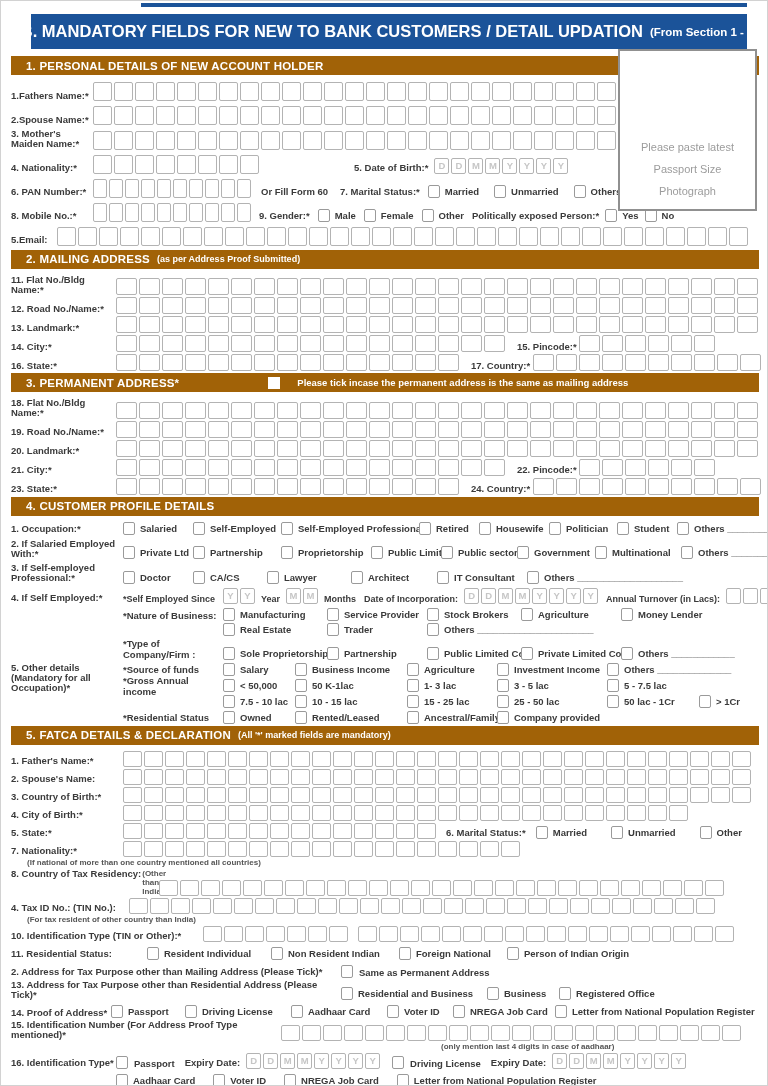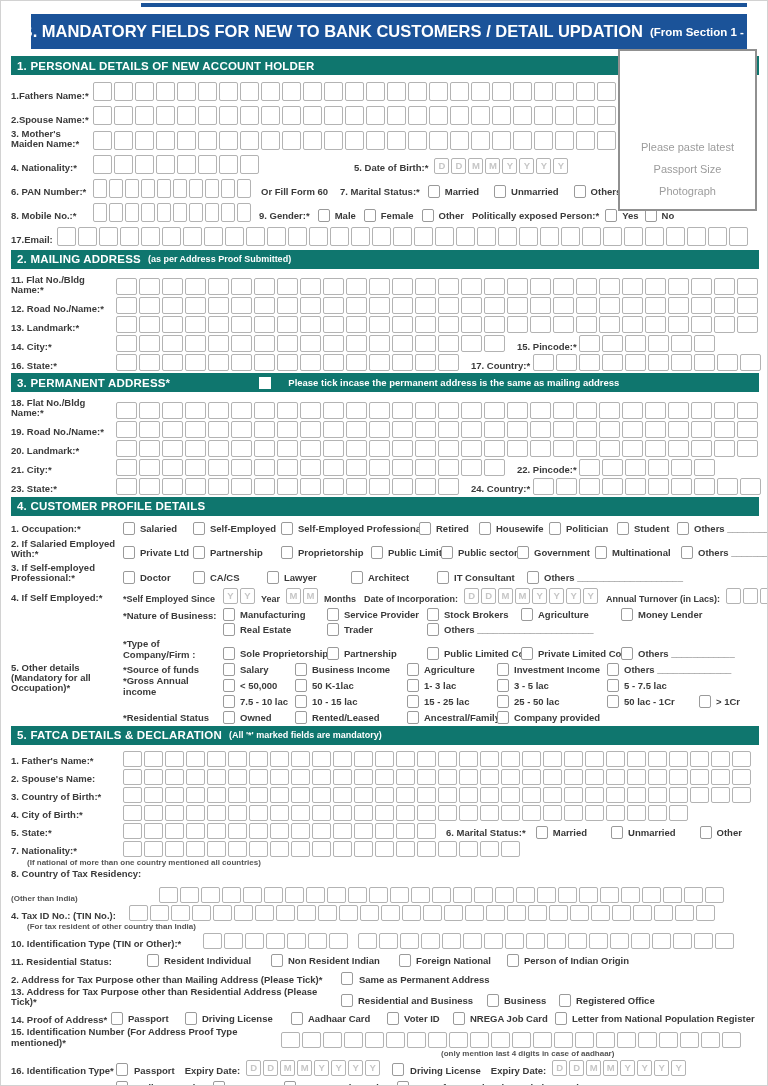--- a/index.html
+++ b/index.html
@@ -5,21 +5,21 @@
   *{box-sizing:border-box;margin:0;padding:0}
   html,body{background:#ededed}
   body{width:768px;font-family:"Liberation Sans",sans-serif}
   .page{position:relative;width:768px;height:1086px;background:#fff;border:1px solid #d2d2d2;overflow:hidden;color:#3a3a3a}
   .topline{position:absolute;top:2px;left:140px;width:606px;height:4px;background:#1b5399}
   .header{position:absolute;top:13px;left:30px;width:716px;height:35px;background:#1b5399;color:#fff;display:flex;align-items:center;justify-content:center;gap:7px}
   .htitle{font-size:16.5px;font-weight:bold;white-space:nowrap}
   .hsub{font-size:11.5px;font-weight:bold;white-space:nowrap}
   .photobox{position:absolute;top:48px;left:617px;width:139px;height:162px;background:#fff;border:2px solid #909090;z-index:6;display:flex;flex-direction:column;align-items:center;justify-content:flex-end;padding-bottom:12px;gap:10px;color:#9c9c9c;font-size:11px}
   .content{position:absolute;top:55px;left:10px;width:748px}
-  .secbar{height:19px;background:#0f766e;color:#fff;display:flex;align-items:center;padding-left:6px;gap:7px;margin-bottom:6px}
+  .secbar{height:19px;background:#a16207;color:#fff;display:flex;align-items:center;padding-left:15px;gap:7px;margin-bottom:6px}
   .sectitle{font-size:11.5px;font-weight:bold;letter-spacing:.2px;white-space:nowrap}
   .secsub{font-size:9px;font-weight:bold;white-space:nowrap}
   .row{display:flex;align-items:flex-end}
   .lab{font-size:9.5px;font-weight:bold;line-height:1.08;flex:none}
   .w46{width:46px}.w82{width:82px}.w100{width:100px}.w105{width:105px}.w112{width:112px}
   .w118{width:118px}.w136{width:136px}.w148{width:148px}.w192{width:192px}
   .w265{width:265px}.w270{width:270px}.w330{width:330px}
   .boxes{display:flex;gap:2px;flex:none}
   .bx{width:19px;height:19px;border:1px solid #b3b3b3;border-radius:2px;background:#fff;flex:none;display:flex;align-items:center;justify-content:center}
   .gh{color:#c6c6c6;font-size:9.5px;font-weight:bold}
@@ -44,21 +44,21 @@
   .inl{font-size:9px;font-weight:bold;white-space:nowrap}
   .note{font-size:8px;font-weight:bold;color:#555}
   .nline{margin:-1px 0 2px 16px}
   .ml430{margin:-1px 0 2px 430px}
   .s1row{margin-bottom:4px;min-height:20px}
   .s2row{margin-bottom:2px}
   .s4row{margin-bottom:4px}
   .s4rowt{margin-bottom:2px}
   .s5row{margin-bottom:2px;min-height:16px}
   .ml6{margin-left:6px}.ml8{margin-left:8px}.ml10{margin-left:10px}.ml12{margin-left:12px}.ml95{margin-left:95px}
-  .labstack{display:flex;flex-direction:column;gap:15px;flex:none}
+  .labstack{display:flex;flex-direction:row;gap:1px;flex:none}
   .cbbar{width:12px;height:12px;background:#fff;border:1px solid #fff;flex:none;margin-left:82px;margin-right:10px}
   .obcol{flex:1}
   .subrow{display:flex;align-items:center;height:16px}
   .multi{align-self:flex-start;padding-top:1px}
 </style>
 </head>
 <body>
 
 <div class="page">
   <div class="topline"></div>
@@ -260,21 +260,21 @@
             <span class="cb"></span>
             <span class="olbl">Yes</span>
           </span>
           <span class="opt">
             <span class="cb"></span>
             <span class="olbl">No</span>
           </span>
         </div>
     </div>
     <div class="row s1row">
-      <span class="lab w46">17.Email:</span>
+      <span class="lab w46">5.Email:</span>
       <span class="boxes">
           <span class="bx"></span>
           <span class="bx"></span>
           <span class="bx"></span>
           <span class="bx"></span>
           <span class="bx"></span>
           <span class="bx"></span>
           <span class="bx"></span>
           <span class="bx"></span>
           <span class="bx"></span>

